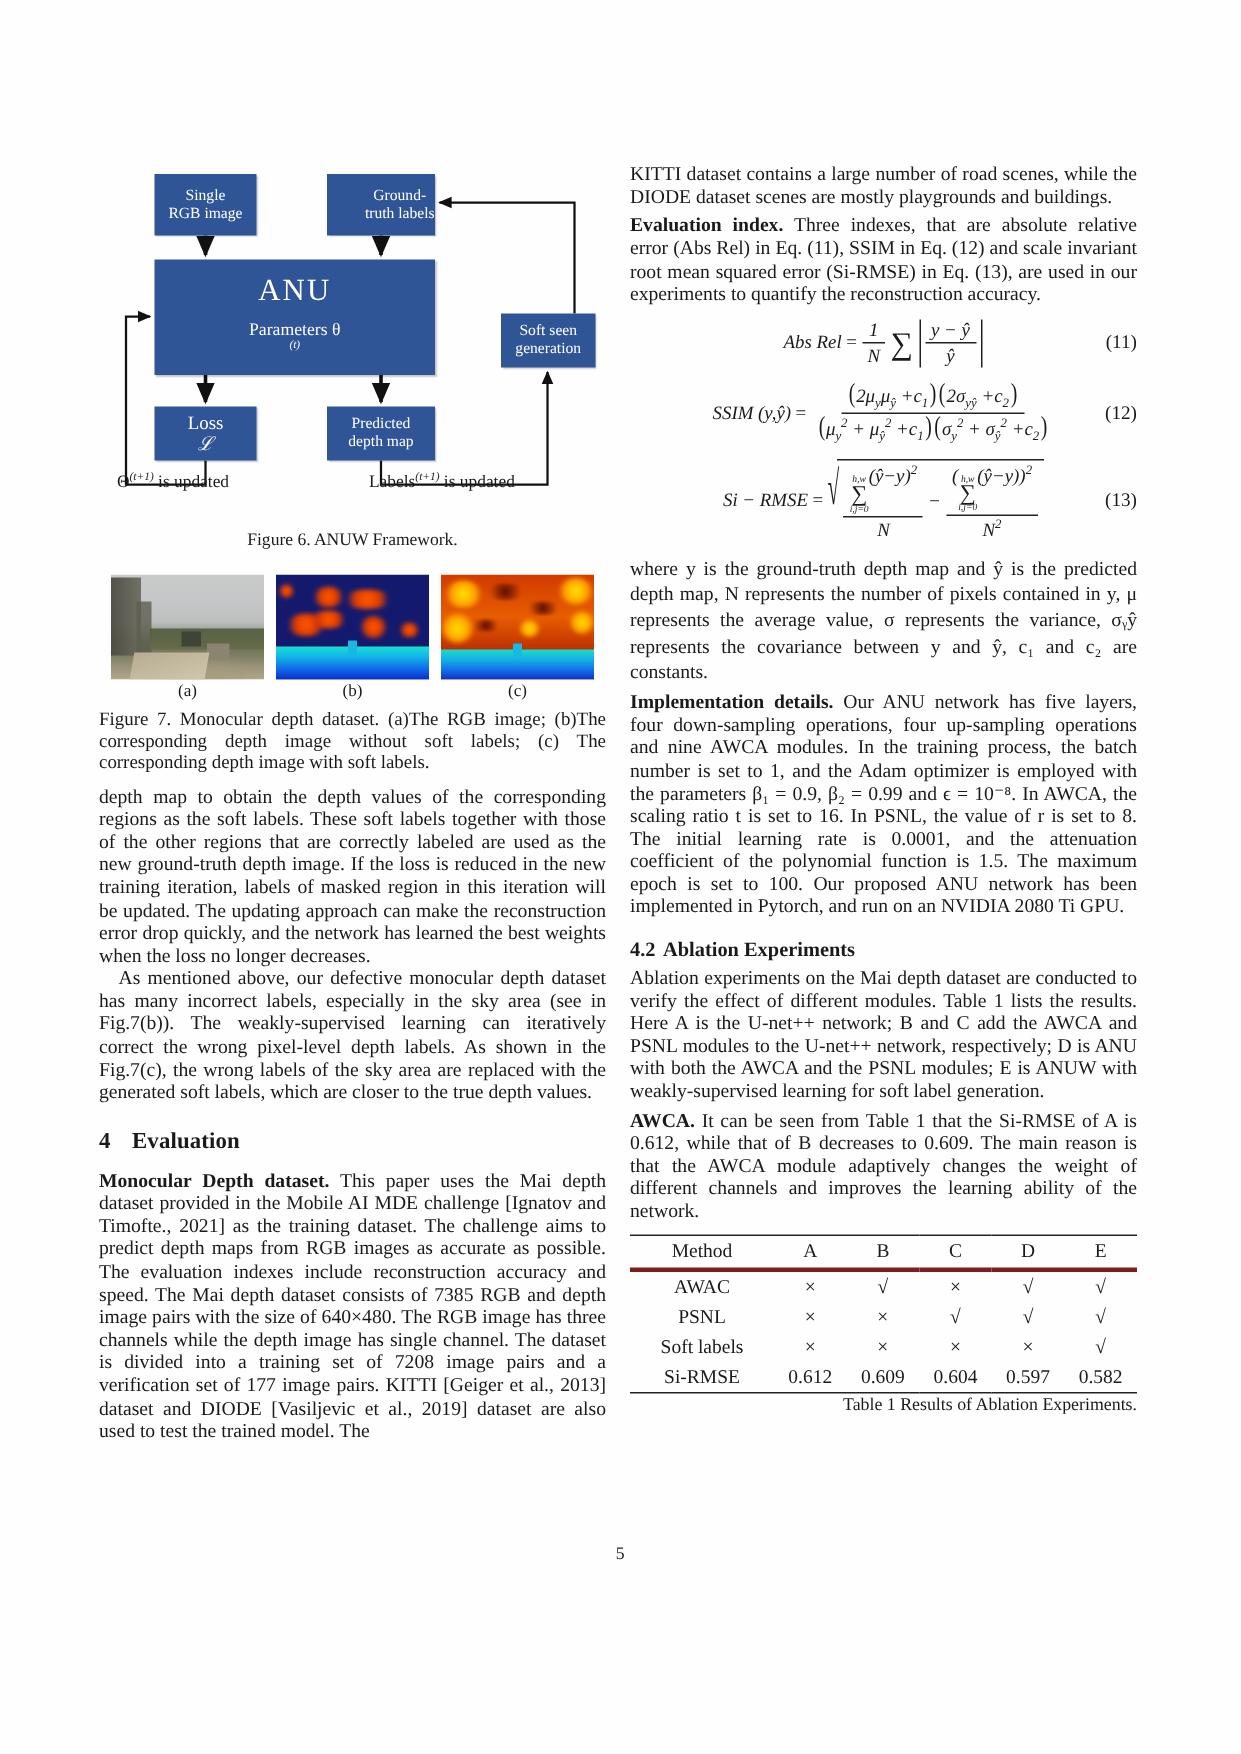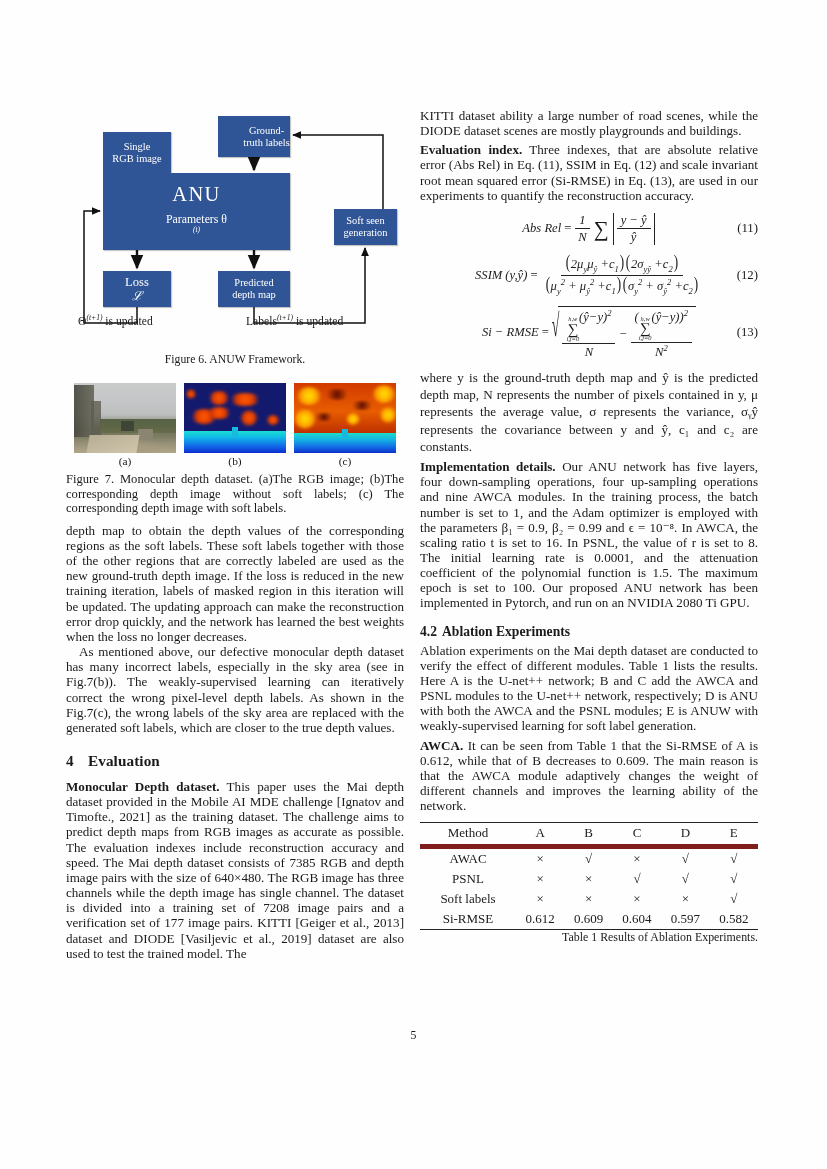--- a/index.html
+++ b/index.html
@@ -73,21 +73,21 @@
     color: #ffffff;
     display: flex;
     align-items: center;
     justify-content: center;
     text-align: center;
     line-height: 1.12;
     box-sizing: border-box;
     box-shadow: 1px 1px 1px rgba(0,0,0,0.22);
   }
   .nodebox span { display: block; }
-  .n-single   { left: 37px;  top: 24px;   width: 68px; height: 41px; font-size: 10.4px; }
+  .n-single   { left: 37px;  top: 8px;   width: 68px; height: 41px; font-size: 10.4px; }
   .n-gt       { left: 152px; top: 8px;   width: 72px; height: 41px; font-size: 10.4px; padding-left: 25px; }
   .n-anu      { left: 37px;  top: 65px;  width: 187px; height: 77px; flex-direction: column; }
   .n-anu .t1  { font-size: 20.5px; letter-spacing: 1.4px; margin-bottom: 7px; }
   .n-anu .t2  { font-size: 11.8px; }
   .n-anu .t2 sup { font-size: 7.5px; }
   .n-loss     { left: 37px;  top: 163px; width: 68px; height: 36px; font-size: 12.6px; }
   .n-loss i   { font-style: italic; font-family: "Liberation Serif", serif; }
   .n-pred     { left: 152px; top: 163px; width: 72px; height: 36px; font-size: 10.4px; }
   .n-soft     { left: 268px; top: 101px; width: 63px; height: 36px; font-size: 10.4px; }
 
@@ -291,21 +291,21 @@
     border-collapse: collapse;
     width: 100%;
     font-size: 13px;
     margin-top: 9px;
   }
   table.abl th, table.abl td {
     text-align: center;
     padding: 2.1px 2px;
     font-weight: normal;
   }
-  table.abl thead tr { border-top: 1.6px solid #222; border-bottom: 5px solid #7f1d1d; }
+  table.abl thead tr { border-top: 1.6px solid #222; border-bottom: 3px solid #7f1d1d; }
   table.abl tbody tr:last-child td { }
   table.abl tbody { border-bottom: 1.6px solid #222; }
   table.abl td.meth, table.abl th.meth { width: 92px; }
   .tabcap {
     font-size: 11.9px;
     text-align: right;
     margin-top: 0;
   }
 
   .pagenum {
@@ -448,21 +448,21 @@
 
     <h2 class="section"><span class="num">4</span><span>Evaluation</span></h2>
 
 
     <p class="body"><span class="runin">Monocular Depth dataset.</span><span> This paper uses the Mai depth dataset provided in the Mobile AI MDE challenge [Ignatov and Timofte., 2021] as the training dataset. The challenge aims to predict depth maps from RGB images as accurate as possible. The evaluation indexes include reconstruction accuracy and speed. The Mai depth dataset consists of 7385 RGB and depth image pairs with the size of 640×480. The RGB image has three channels while the depth image has single channel. The dataset is divided into a training set of 7208 image pairs and a verification set of 177 image pairs. KITTI [Geiger et al., 2013] dataset and DIODE [Vasiljevic et al., 2019] dataset are also used to test the trained model. The</span></p>
 
   </div>
 
   <div class="col col-right">
 
-    <p class="body">KITTI dataset ability a large number of road scenes, while the DIODE dataset scenes are mostly playgrounds and buildings.</p>
+    <p class="body">KITTI dataset contains a large number of road scenes, while the DIODE dataset scenes are mostly playgrounds and buildings.</p>
 
     <div class="gap-xs"></div>
 
     <p class="body"><span class="runin">Evaluation index.</span><span>  Three indexes, that are absolute relative error (Abs Rel) in Eq. (11), SSIM in Eq. (12) and scale invariant root mean squared error (Si-RMSE) in Eq. (13), are used in our experiments to quantify the reconstruction accuracy.</span></p>
 
     <div class="eqrow">
       <div class="eqbody">
         <span>Abs Rel</span>
         <span style="font-style:normal">=</span>
         <span class="frac">

